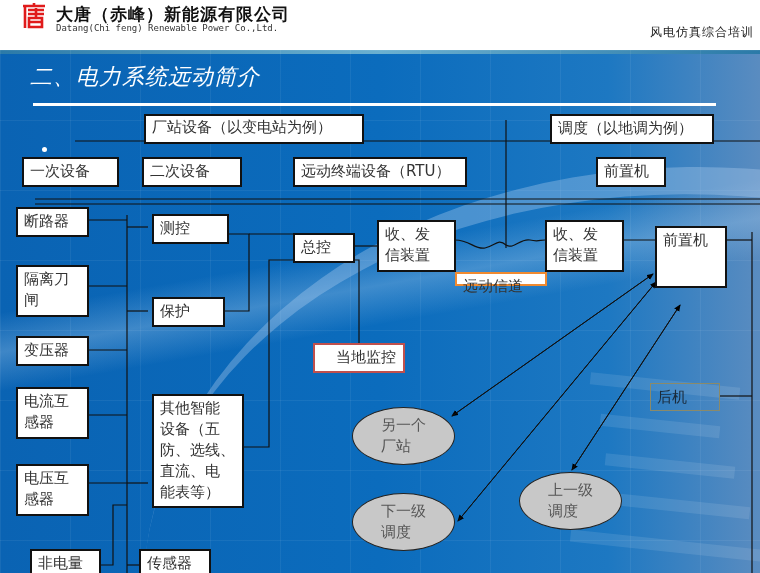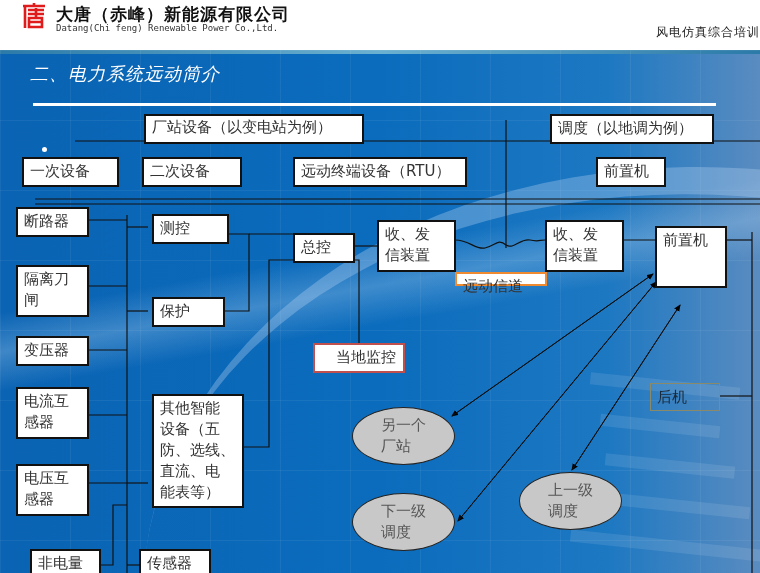--- a/index.html
+++ b/index.html
@@ -1,35 +1,35 @@
 <!DOCTYPE html>
 <html><head>
 <meta charset="utf-8">
 <style>
   html, body { margin:0; padding:0; }
   body { width:760px; height:573px; overflow:hidden; position:relative; background:#fff; font-family:"DejaVu Serif","Liberation Serif",serif; }
   .header { position:absolute; left:0; top:0; width:760px; height:64px; background:#fff; }
   .logo { position:absolute; left:20px; top:2px; width:28px; height:28px; }
   .company-cn { position:absolute; left:56px; top:3px; font-family:"DejaVu Sans","Liberation Sans",sans-serif; font-weight:bold; font-size:17px; color:#111; letter-spacing:1px; }
   .company-en { position:absolute; left:56px; top:23px; font-family:"DejaVu Sans Mono","Liberation Mono",monospace; font-size:9px; color:#333; }
-  .course { position:absolute; right:0; top:24px; font-size:12px; color:#222; letter-spacing:1px; }
+  .course { position:absolute; right:6px; top:24px; font-size:12px; color:#222; letter-spacing:1px; }
   .slide { position:absolute; left:0; top:50px; width:760px; height:523px;
     background:
       linear-gradient(170deg, rgba(255,255,255,0) 0%, rgba(255,255,255,0) 40%, rgba(160,200,235,0.35) 46%, rgba(255,255,255,0) 52%),
       linear-gradient(90deg, #0a63b3 0%, #0b6cbd 50%, #1d78c2 80%, #5a8cc0 100%);
     overflow:hidden; }
   .slide::before { content:""; position:absolute; left:0; top:0; right:0; height:4px; background:linear-gradient(90deg,#2b7aa8,#6bb0d0,#2b7aa8); }
   .grid { position:absolute; inset:0;
     background-image: linear-gradient(rgba(255,255,255,0.06) 1px, transparent 1px), linear-gradient(90deg, rgba(255,255,255,0.06) 1px, transparent 1px);
     background-size: 70px 70px; }
   .arc { position:absolute; left:140px; top:120px; width:1200px; height:900px; border-radius:50%;
     border-top:28px solid rgba(180,210,240,0.35); transform:rotate(8deg); }
   .stripes { position:absolute; right:0; top:330px; width:180px; height:190px; }
   .stripes div { position:absolute; height:12px; background:rgba(255,255,255,0.10); transform:rotate(6deg); }
-  .title { position:absolute; left:30px; top:12px; font-size:18px; color:#fff; font-style:italic; letter-spacing:1px; }
+  .title { position:absolute; left:30px; top:12px; font-size:22px; color:#fff; font-style:italic; letter-spacing:1px; }
   .title-rule { position:absolute; left:33px; top:53px; width:683px; height:3px; background:#fff; }
   .box { position:absolute; background:#fff; border:2px solid #111; font-family:"DejaVu Sans","Liberation Sans",sans-serif; font-size:15px; color:#333; box-sizing:border-box; padding:2px 6px; line-height:21px; }
   .box.orange { border-color:#f08a30; }
   .box.red { border-color:#c0504d;padding-left:21px; }
   .box.faint { background:transparent; border:1px solid #8a8a6a; color:#1a2a3a; }
   .ellipse { position:absolute; background:#c8c8c8; border:1px solid #222; border-radius:50%; font-family:"DejaVu Sans","Liberation Sans",sans-serif; font-size:15px; color:#555; display:flex; align-items:center; justify-content:center; text-align:left; line-height:21px; box-sizing:border-box; }
   .dot { position:absolute; left:42px; top:97px; width:5px; height:5px; border-radius:50%; background:#fff; }
   svg.wires { position:absolute; left:0; top:0; width:760px; height:523px; }
   .pre { white-space:pre-line; }
 </style>

